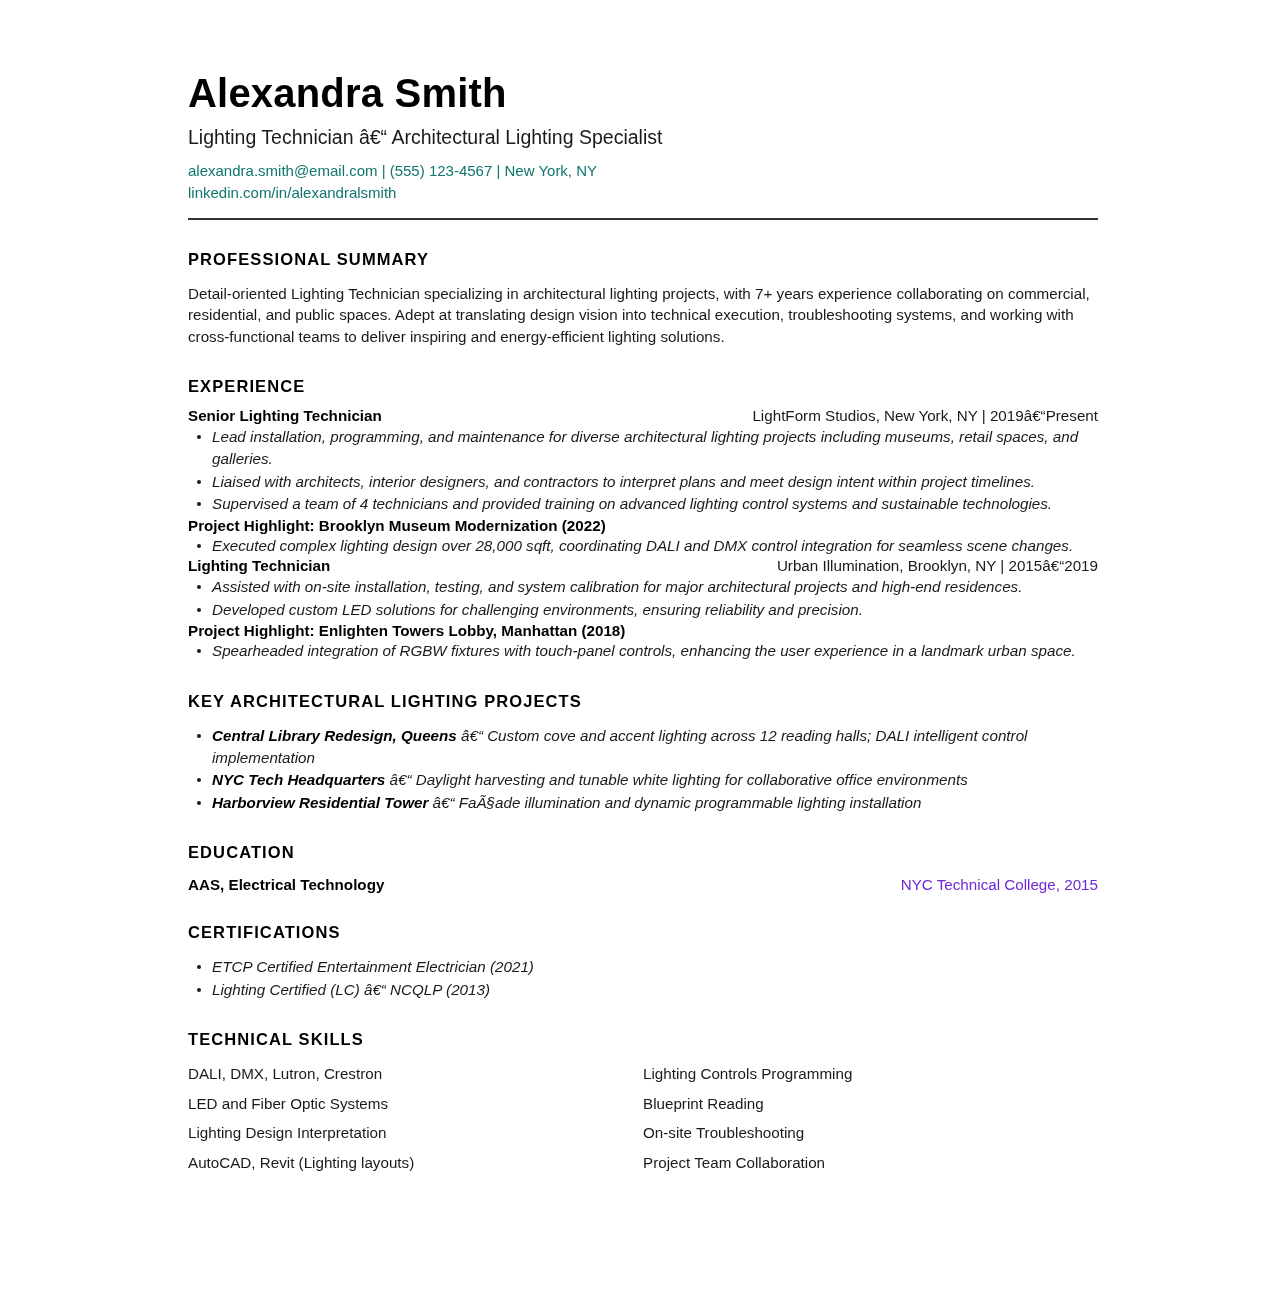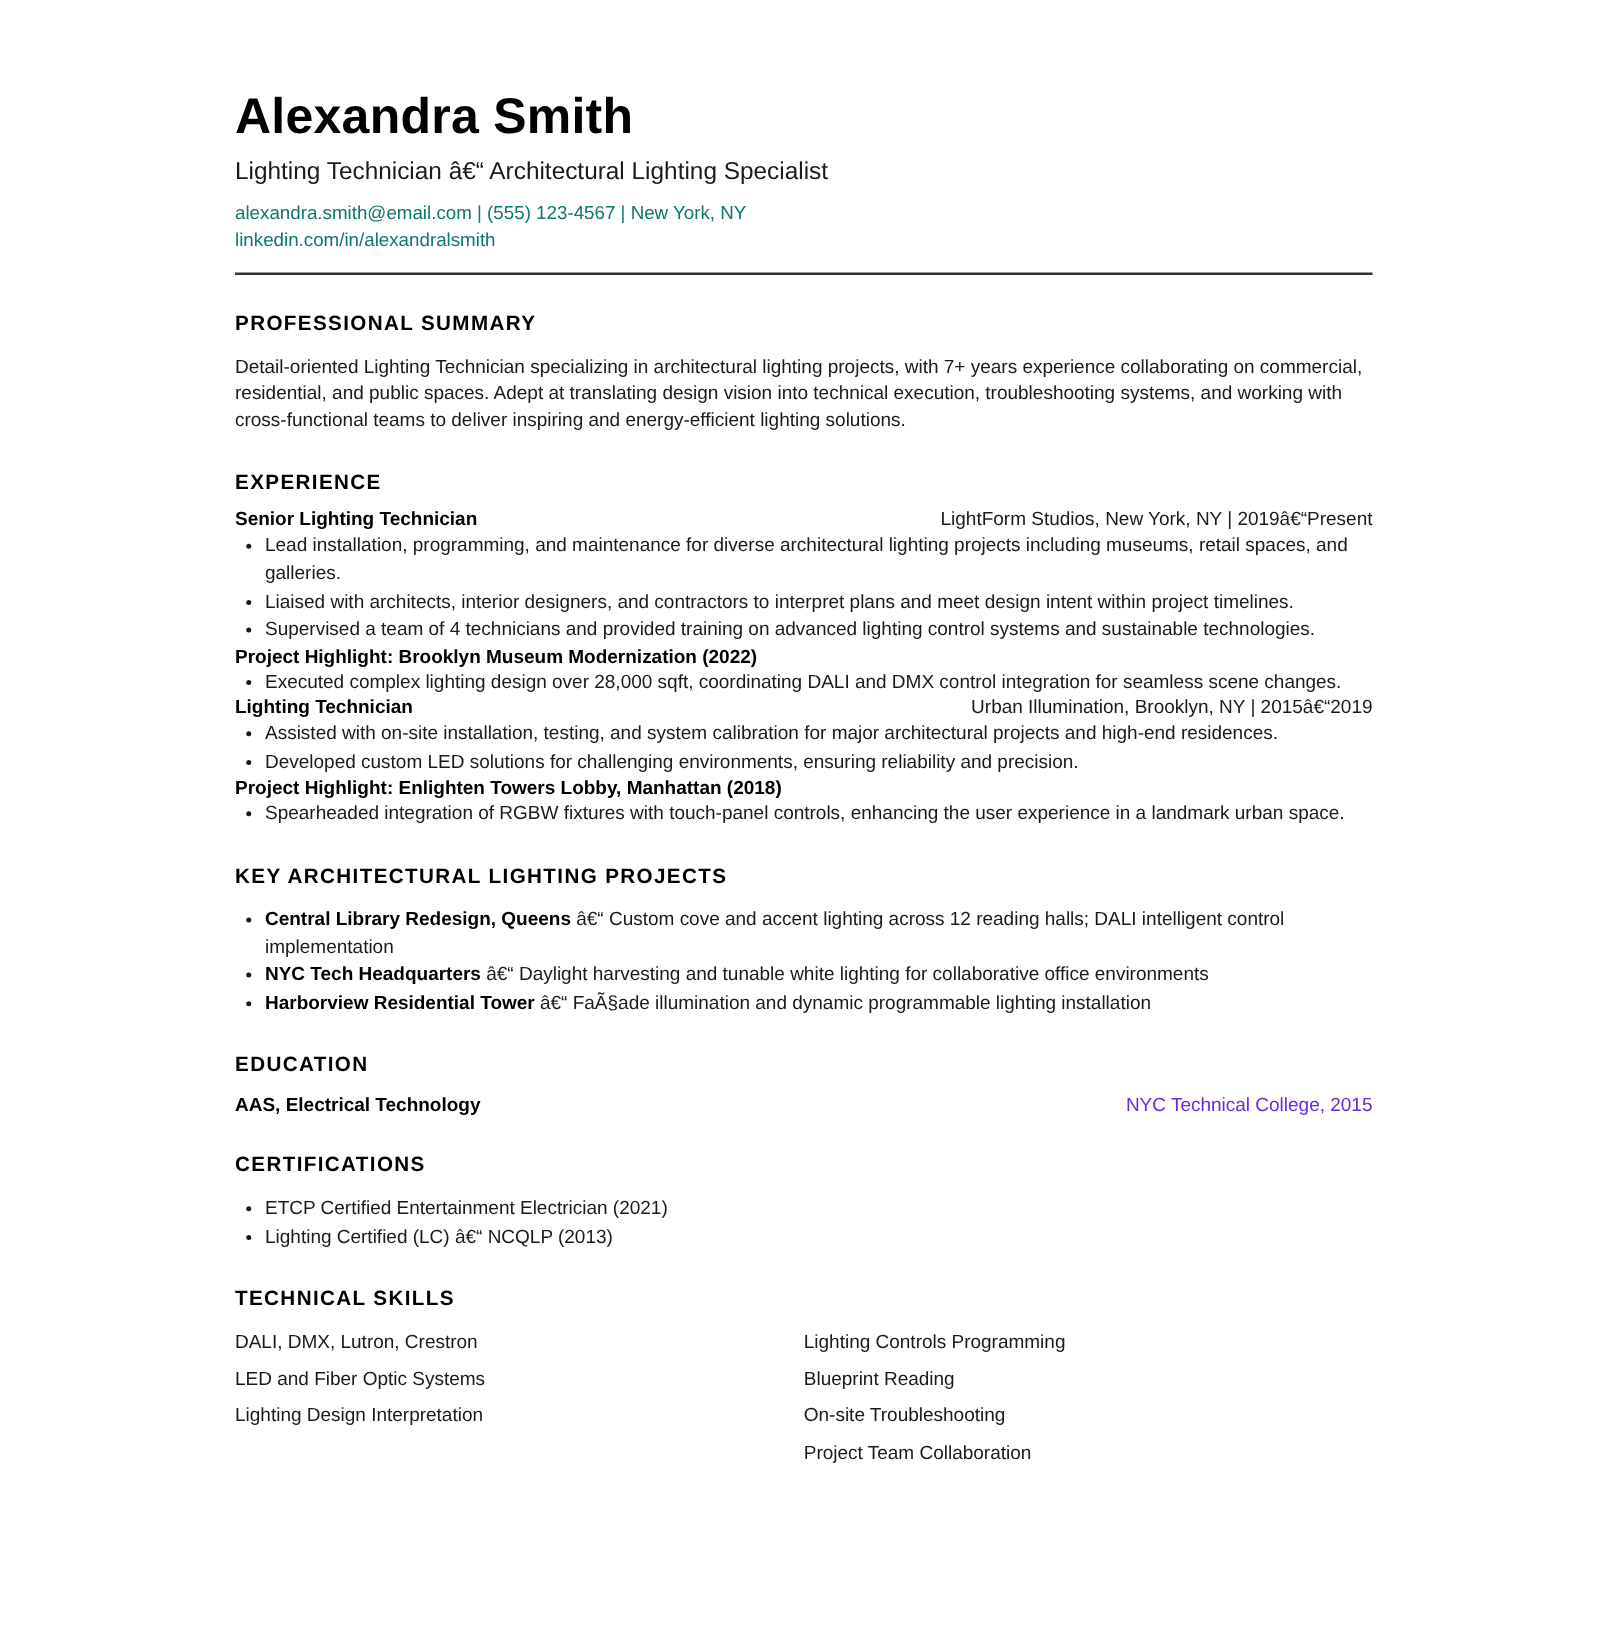--- a/index.html
+++ b/index.html
@@ -101,20 +101,21 @@
     font-size: 15.2px;
     font-weight: bold;
     color: #000;
     margin: 2px 0 1px 0;
   }
 
   ul.bullets {
     list-style: none;
     margin: 0 0 0 0;
     padding: 0;
+    font-style: italic;
   }
   ul.bullets li {
     position: relative;
     font-size: 15.2px;
     line-height: 1.42;
     color: #1a1a1a;
     padding-left: 24px;
     margin: 0 0 1px 0;
   }
   ul.bullets li::before {
@@ -245,20 +246,21 @@
       </ul>
     </div>
 
     <div class="section">
       <div class="section-title">TECHNICAL SKILLS</div>
       <div class="skills-grid">
         <div class="skills-col">
           <div class="skill">DALI, DMX, Lutron, Crestron</div>
           <div class="skill">LED and Fiber Optic Systems</div>
           <div class="skill">Lighting Design Interpretation</div>
+          <div class="skill">AutoCAD, Revit (Lighting layouts)</div>
         </div>
         <div class="skills-col">
           <div class="skill">Lighting Controls Programming</div>
           <div class="skill">Blueprint Reading</div>
           <div class="skill">On-site Troubleshooting</div>
           <div class="skill">Project Team Collaboration</div>
         </div>
       </div>
     </div>
 

